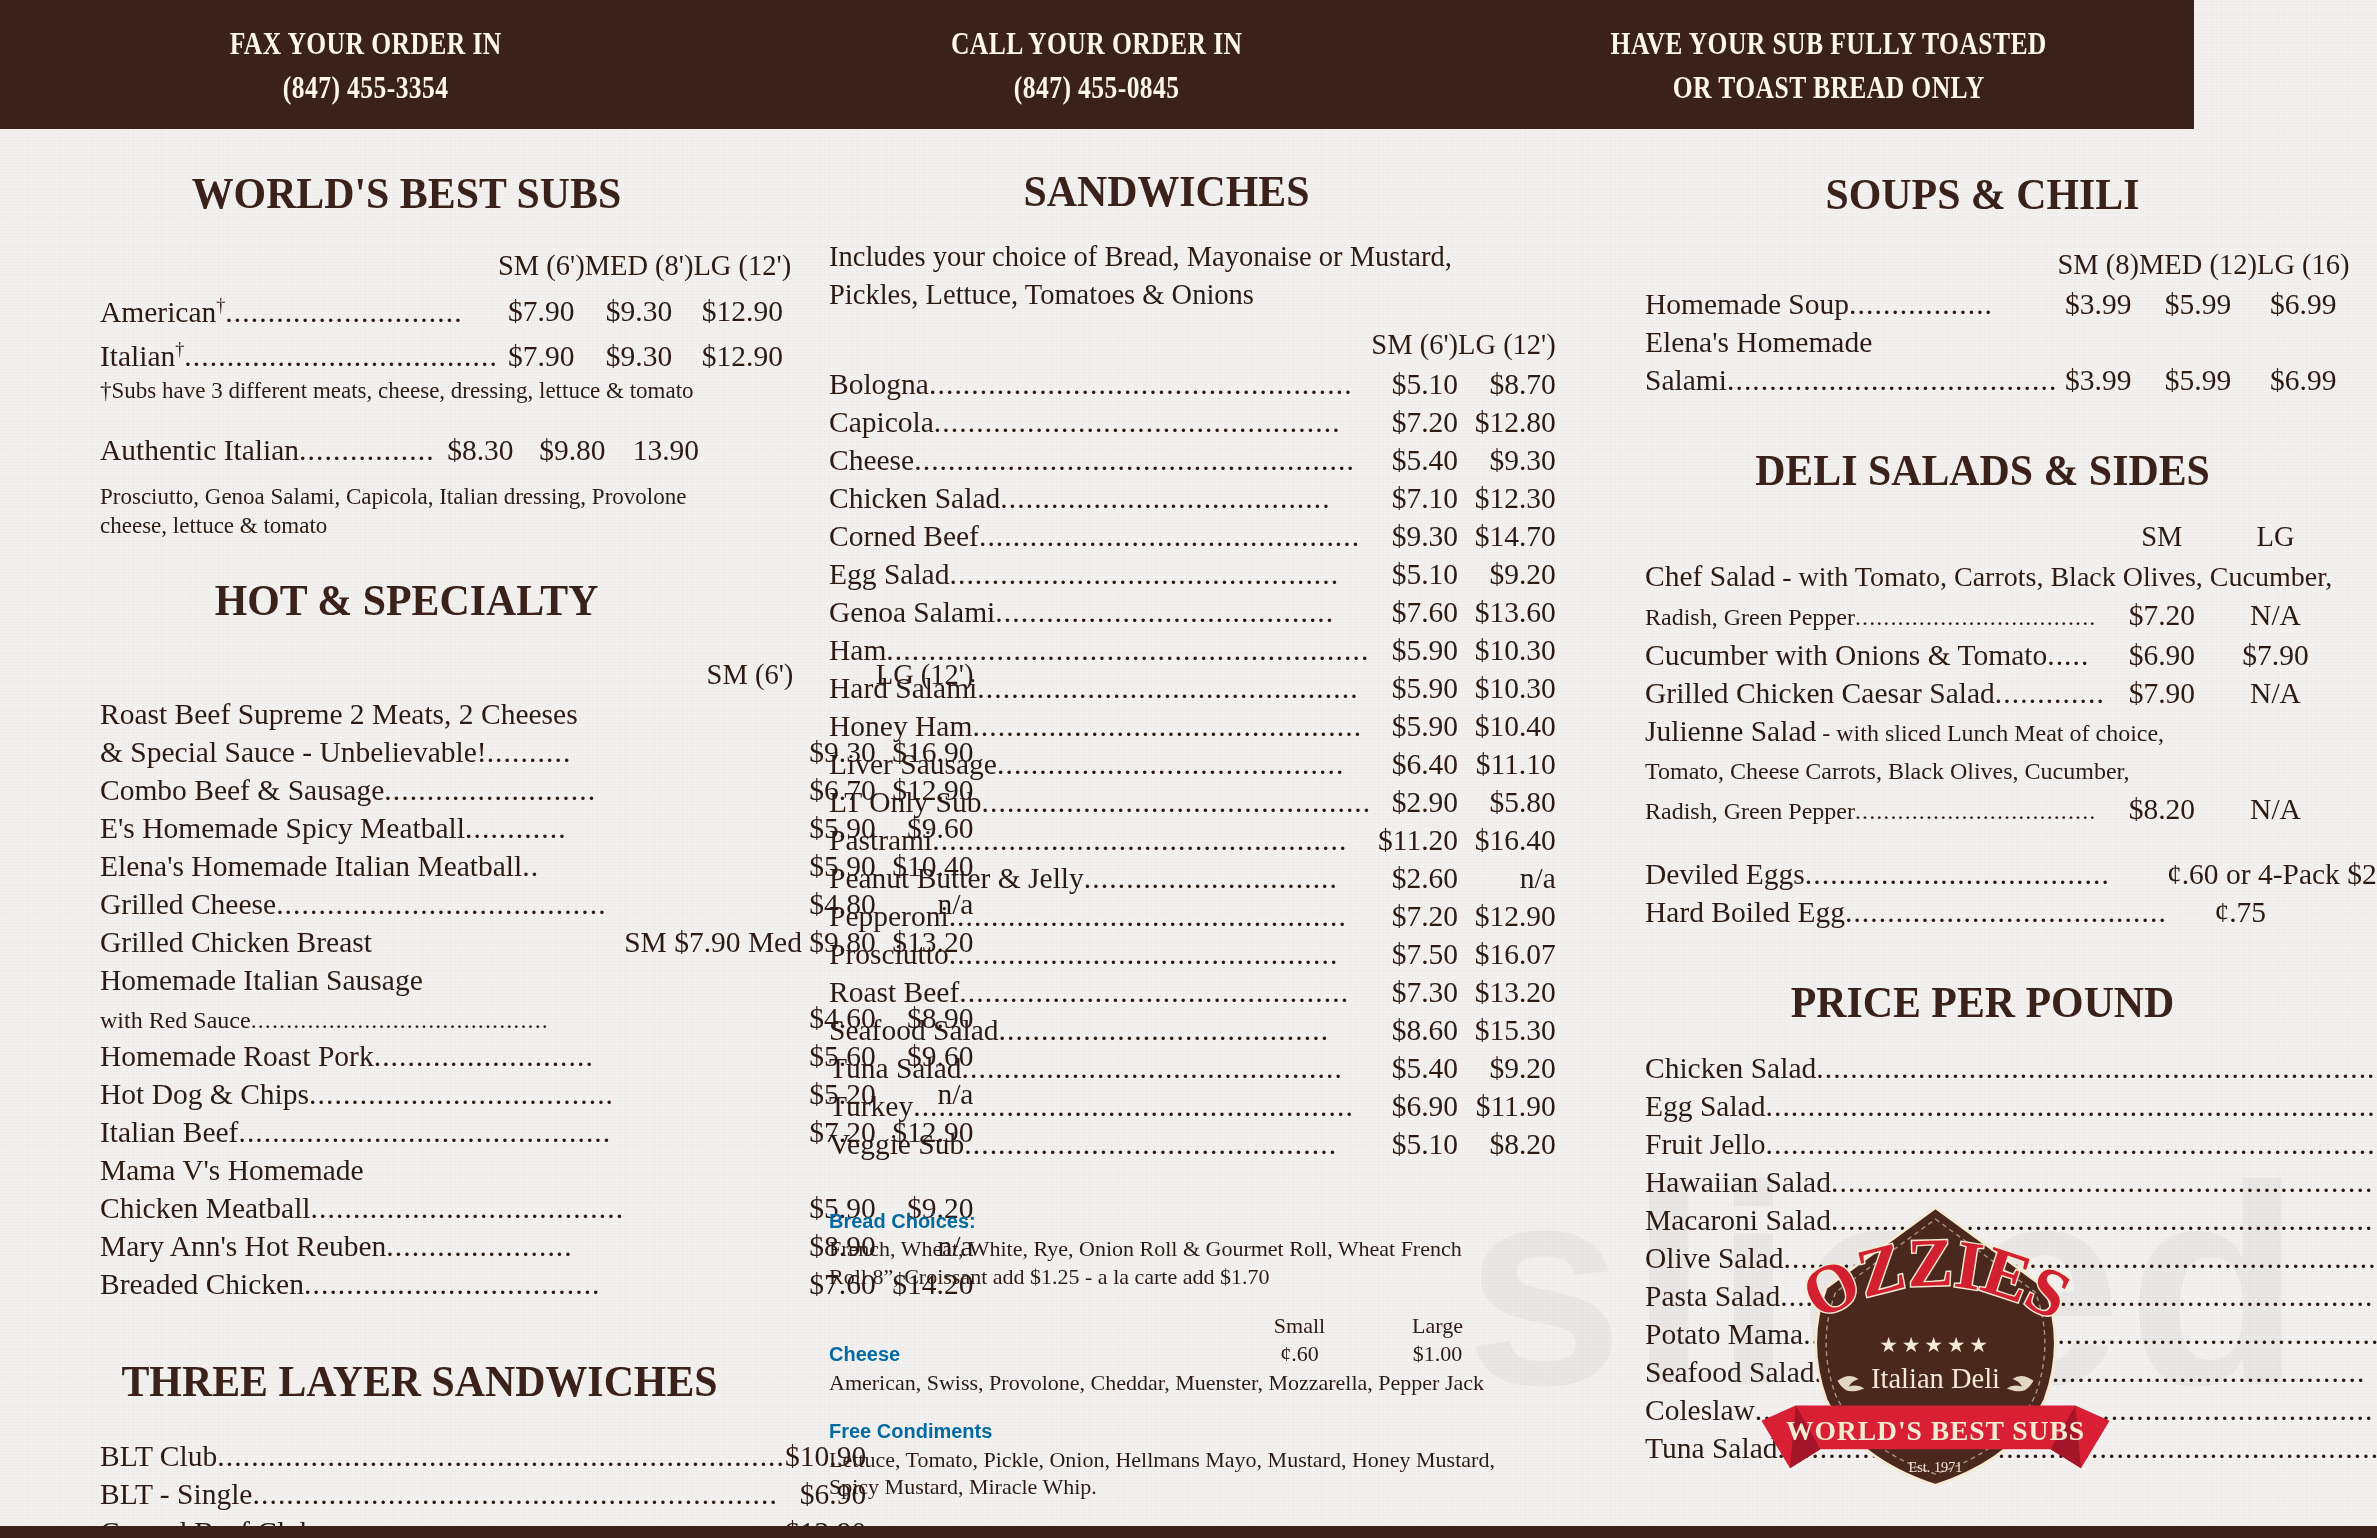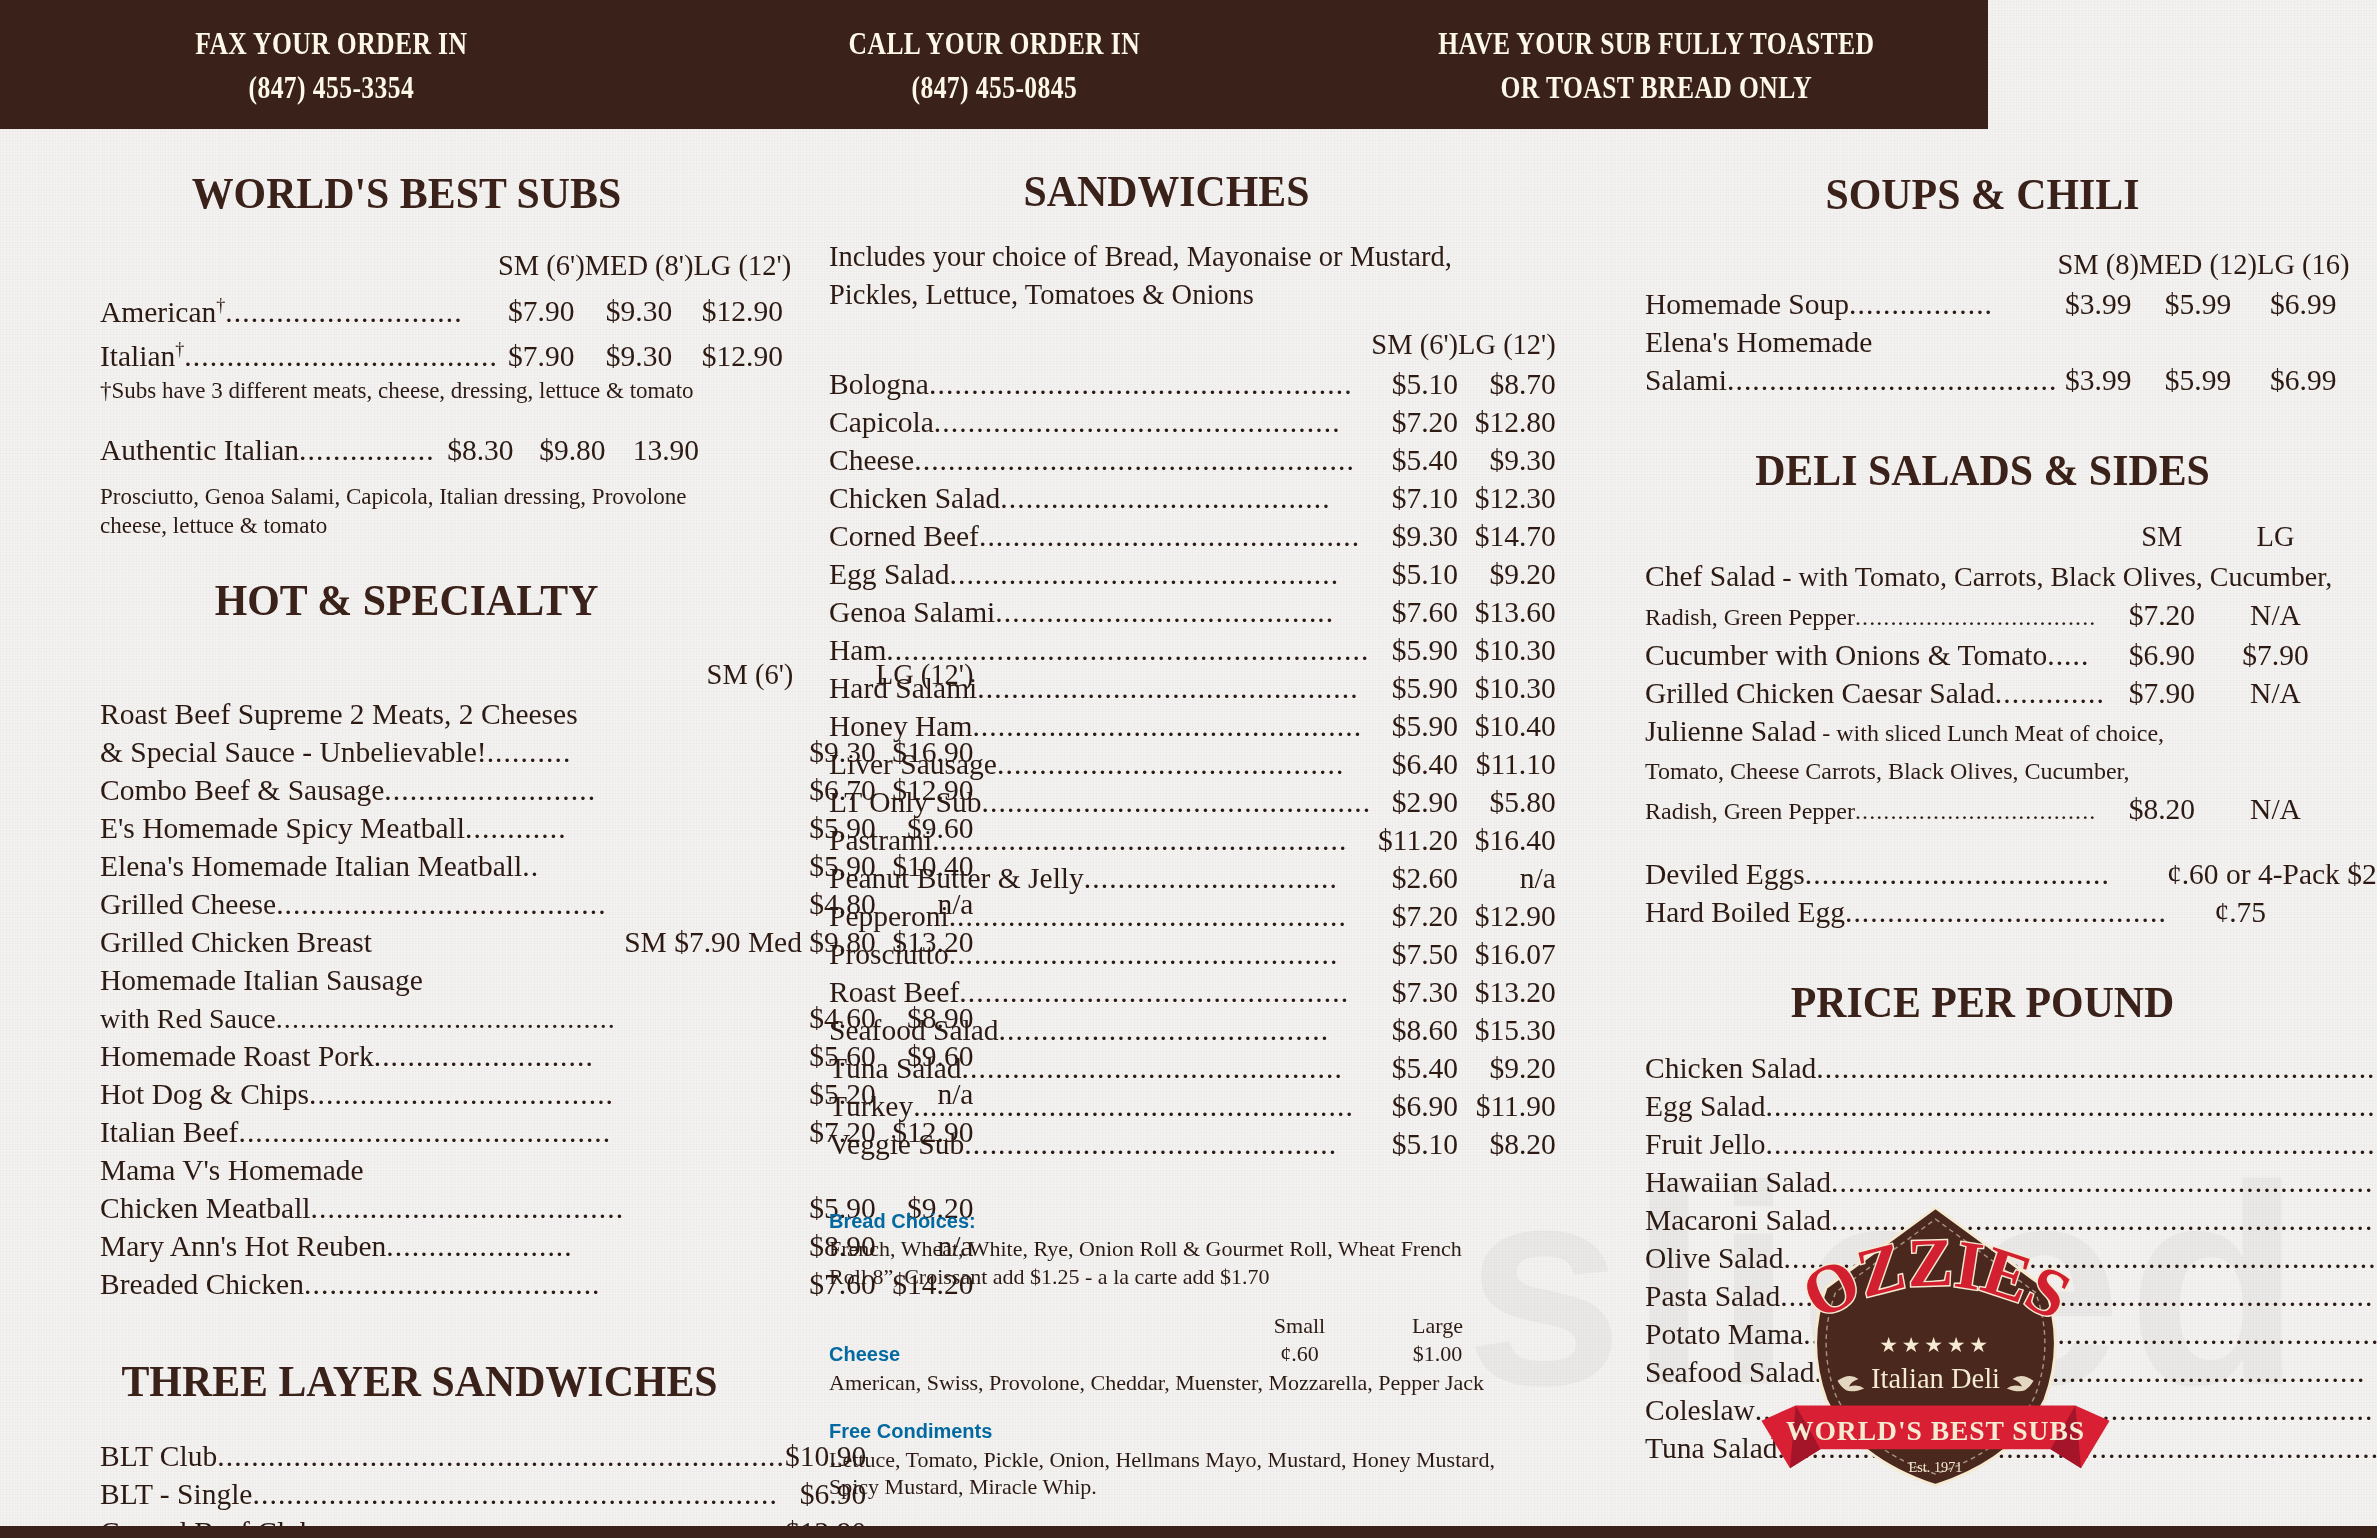--- a/index.html
+++ b/index.html
@@ -15,21 +15,21 @@
   .paper {
     position: absolute; inset: 0;
     background:
       repeating-linear-gradient(90deg, rgba(0,0,0,.016) 0 1px, rgba(255,255,255,0) 1px 2.9px),
       repeating-linear-gradient(0deg, rgba(0,0,0,.016) 0 1px, rgba(255,255,255,0) 1px 2.9px),
       #f3f2f0;
   }
 
   
   .topbar {
-    position: absolute; left: 0; top: 0; width: 1988px; height: 129px;
+    position: absolute; left: 0; top: 0; width: 2194px; height: 129px;
     background: #3a2119;
     display: flex; align-items: center;
   }
   .topbar .cell {
     flex: 1 1 0; text-align: center; color: #fdf8e8;
     font-family: "Liberation Serif", serif;
     font-weight: bold; letter-spacing: 0.5px;
   }
   .topbar .cell .ln {
     display: block;
@@ -247,21 +247,21 @@
       </tr>
       <tr>
         <td class="nm"><span>Grilled Chicken Breast</span></td>
         <td class="pr pr-c">SM $7.90  Med $9.80</td>
         <td class="pr">$13.20</td>
       </tr>
       <tr>
             <td class="nm" colspan="3"><span>Homemade Italian Sausage</span></td>
           </tr>
       <tr>
-        <td class="nm note-sm" style="font-size:28px"><span>with Red Sauce</span><span class="dots">..........................................</span></td>
+        <td class="nm note-sm" style="font-size:24px"><span>with Red Sauce</span><span class="dots">..........................................</span></td>
         <td class="pr">$4.60</td>
         <td class="pr">$8.90</td>
       </tr>
       <tr>
         <td class="nm"><span>Homemade Roast Pork</span><span class="dots">..........................</span></td>
         <td class="pr">$5.60</td>
         <td class="pr">$9.60</td>
       </tr>
       <tr>
         <td class="nm"><span>Hot Dog &amp; Chips</span><span class="dots">....................................</span></td>

